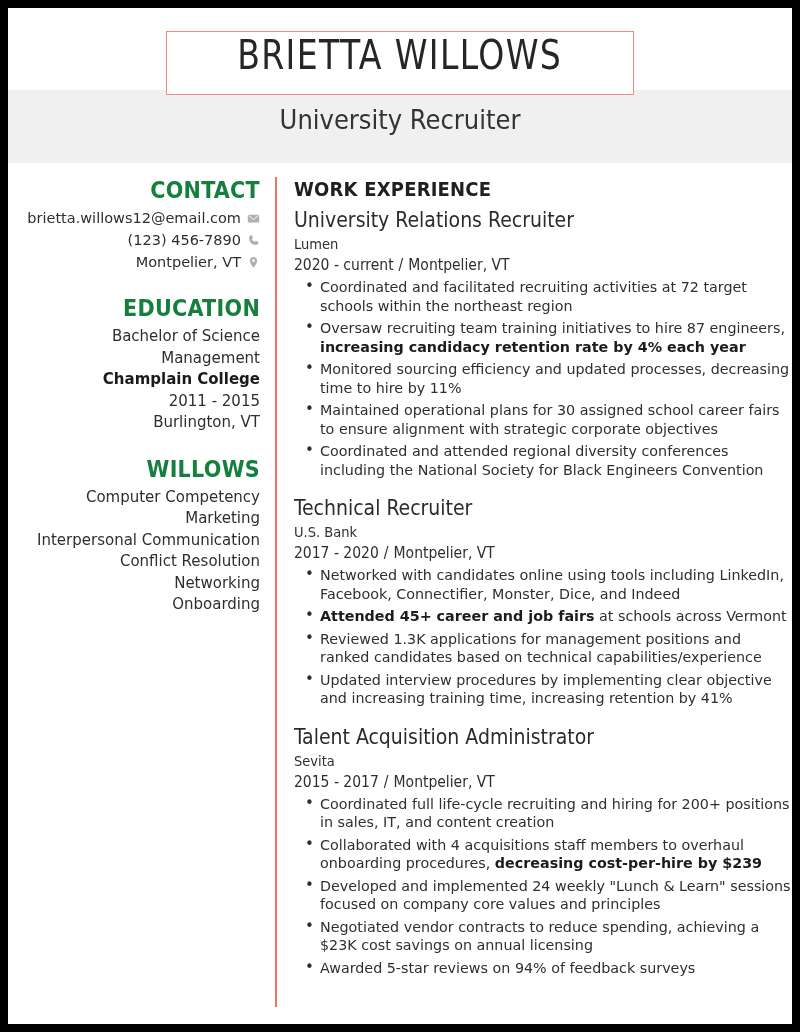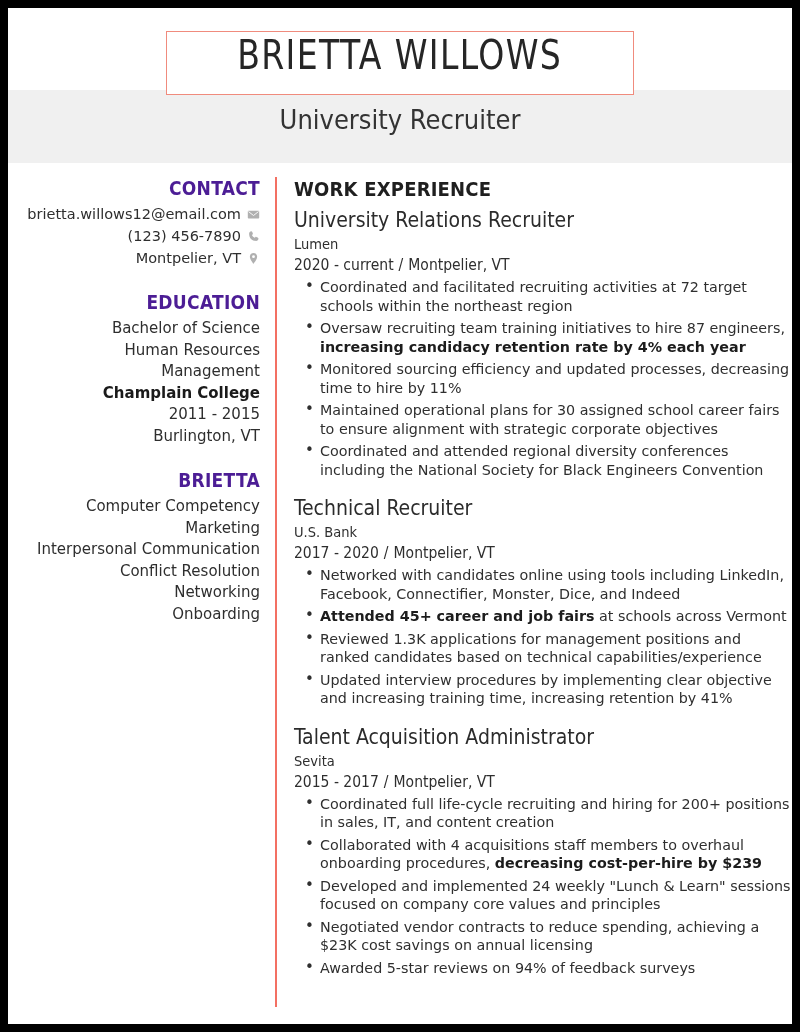--- a/index.html
+++ b/index.html
@@ -94,23 +94,23 @@
     min-height: 830px;
   }
   .main {
     flex: 1 1 auto;
     padding-left: 17px;
     box-sizing: border-box;
   }
 
   
   .side-head {
-    font-size: 19px;
+    font-size: 23px;
     font-weight: 700;
-    color: #4c1d95;
+    color: #15803d;
     letter-spacing: 0.3px;
     margin-bottom: 5px;
     font-family: "Liberation Sans Narrow", "DejaVu Sans Condensed", "Liberation Sans", sans-serif;
   }
   .side-block { margin-bottom: 22px; }
   .contact-row {
     display: flex;
     align-items: center;
     justify-content: flex-end;
     gap: 6px;
@@ -249,30 +249,29 @@
                 </svg>
               </span>
             </div>
           </div>
       </div>
 
       <div class="side-block">
         <div class="side-head">EDUCATION</div>
         <div id="education-list">
             <div class="side-line">Bachelor of Science</div>
-            <div class="side-line">Human Resources</div>
             <div class="side-line">Management</div>
             <div class="side-line bold">Champlain College</div>
             <div class="side-line">2011 - 2015</div>
             <div class="side-line">Burlington, VT</div>
           </div>
       </div>
 
       <div class="side-block">
-        <div class="side-head">BRIETTA</div>
+        <div class="side-head">WILLOWS</div>
         <div id="skills-list">
             <div class="side-line">Computer Competency</div>
             <div class="side-line">Marketing</div>
             <div class="side-line">Interpersonal Communication</div>
             <div class="side-line">Conflict Resolution</div>
             <div class="side-line">Networking</div>
             <div class="side-line">Onboarding</div>
           </div>
       </div>
 

